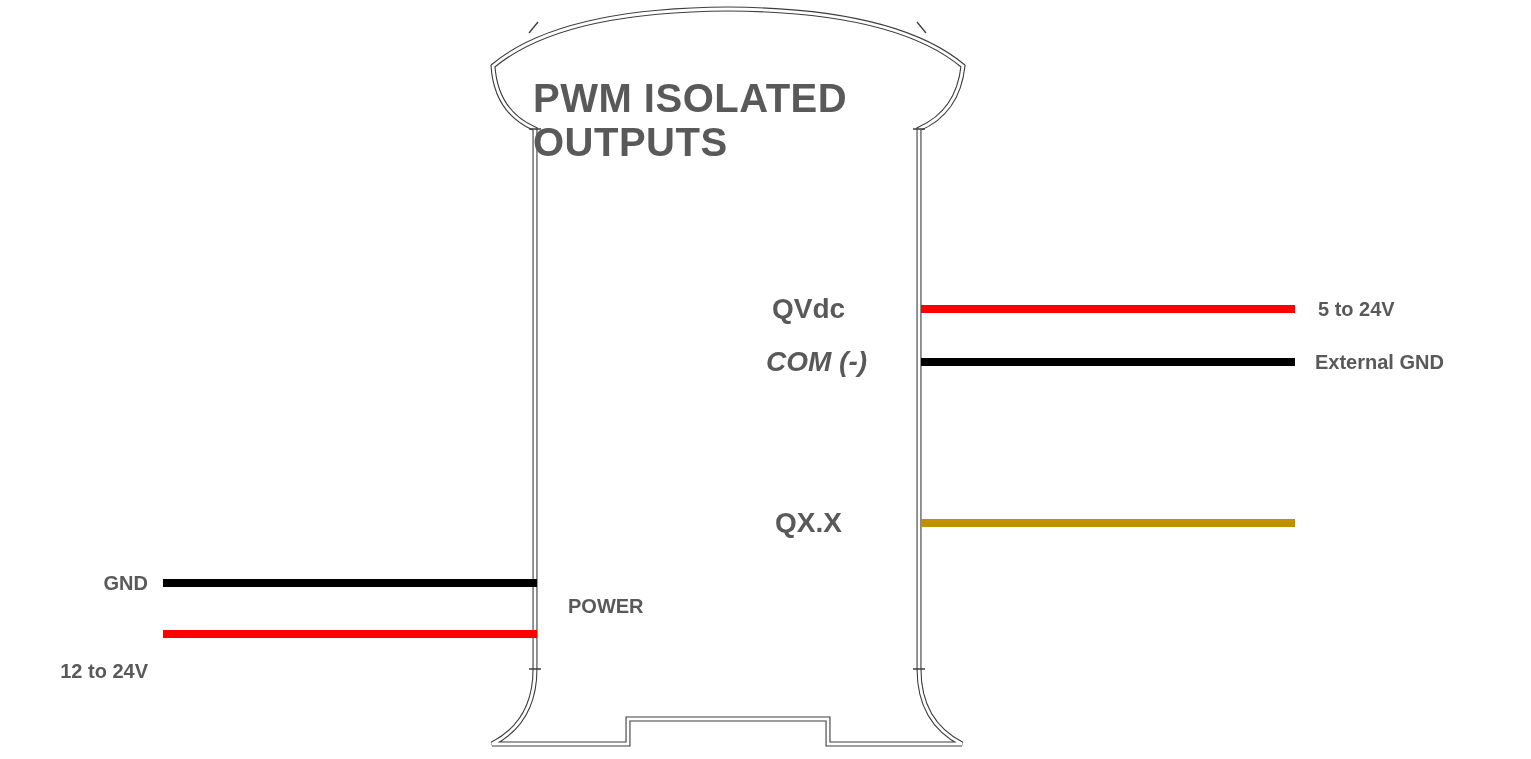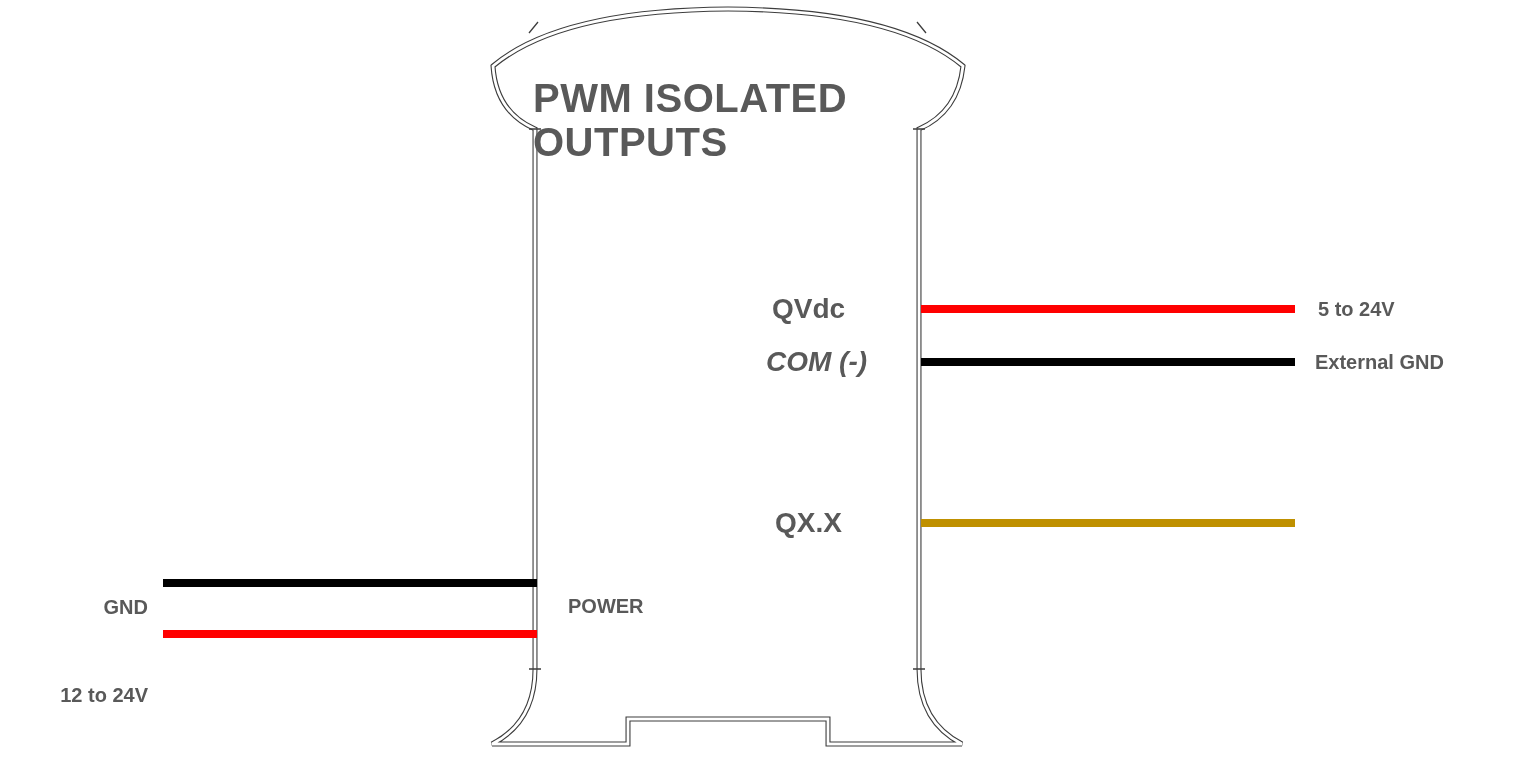--- a/index.html
+++ b/index.html
@@ -17,21 +17,21 @@
   .outline-dark{fill:none;stroke:var(--outline,#3d3d3d);stroke-width:5;}
   .outline-white{fill:none;stroke:#ffffff;stroke-width:2.8;}
   .outline-tick{fill:none;stroke:var(--outline,#3d3d3d);stroke-width:1.3;}
   .lbl{
     position:absolute;
     font-size:20px;
     line-height:36px;
     white-space:nowrap;
   }
   .lbl.terminal{font-size:28px;text-align:center;}
-  .lbl.left-side{text-align:right;margin-top:24px;}
+  .lbl.left-side{text-align:right;}
   .title{
     position:absolute;
     left:533px; top:76px; width:390px;
     font-size:40px;
     line-height:44px;
     letter-spacing:0.5px;
   }
   .wire{
     position:absolute;
     height:8px;

